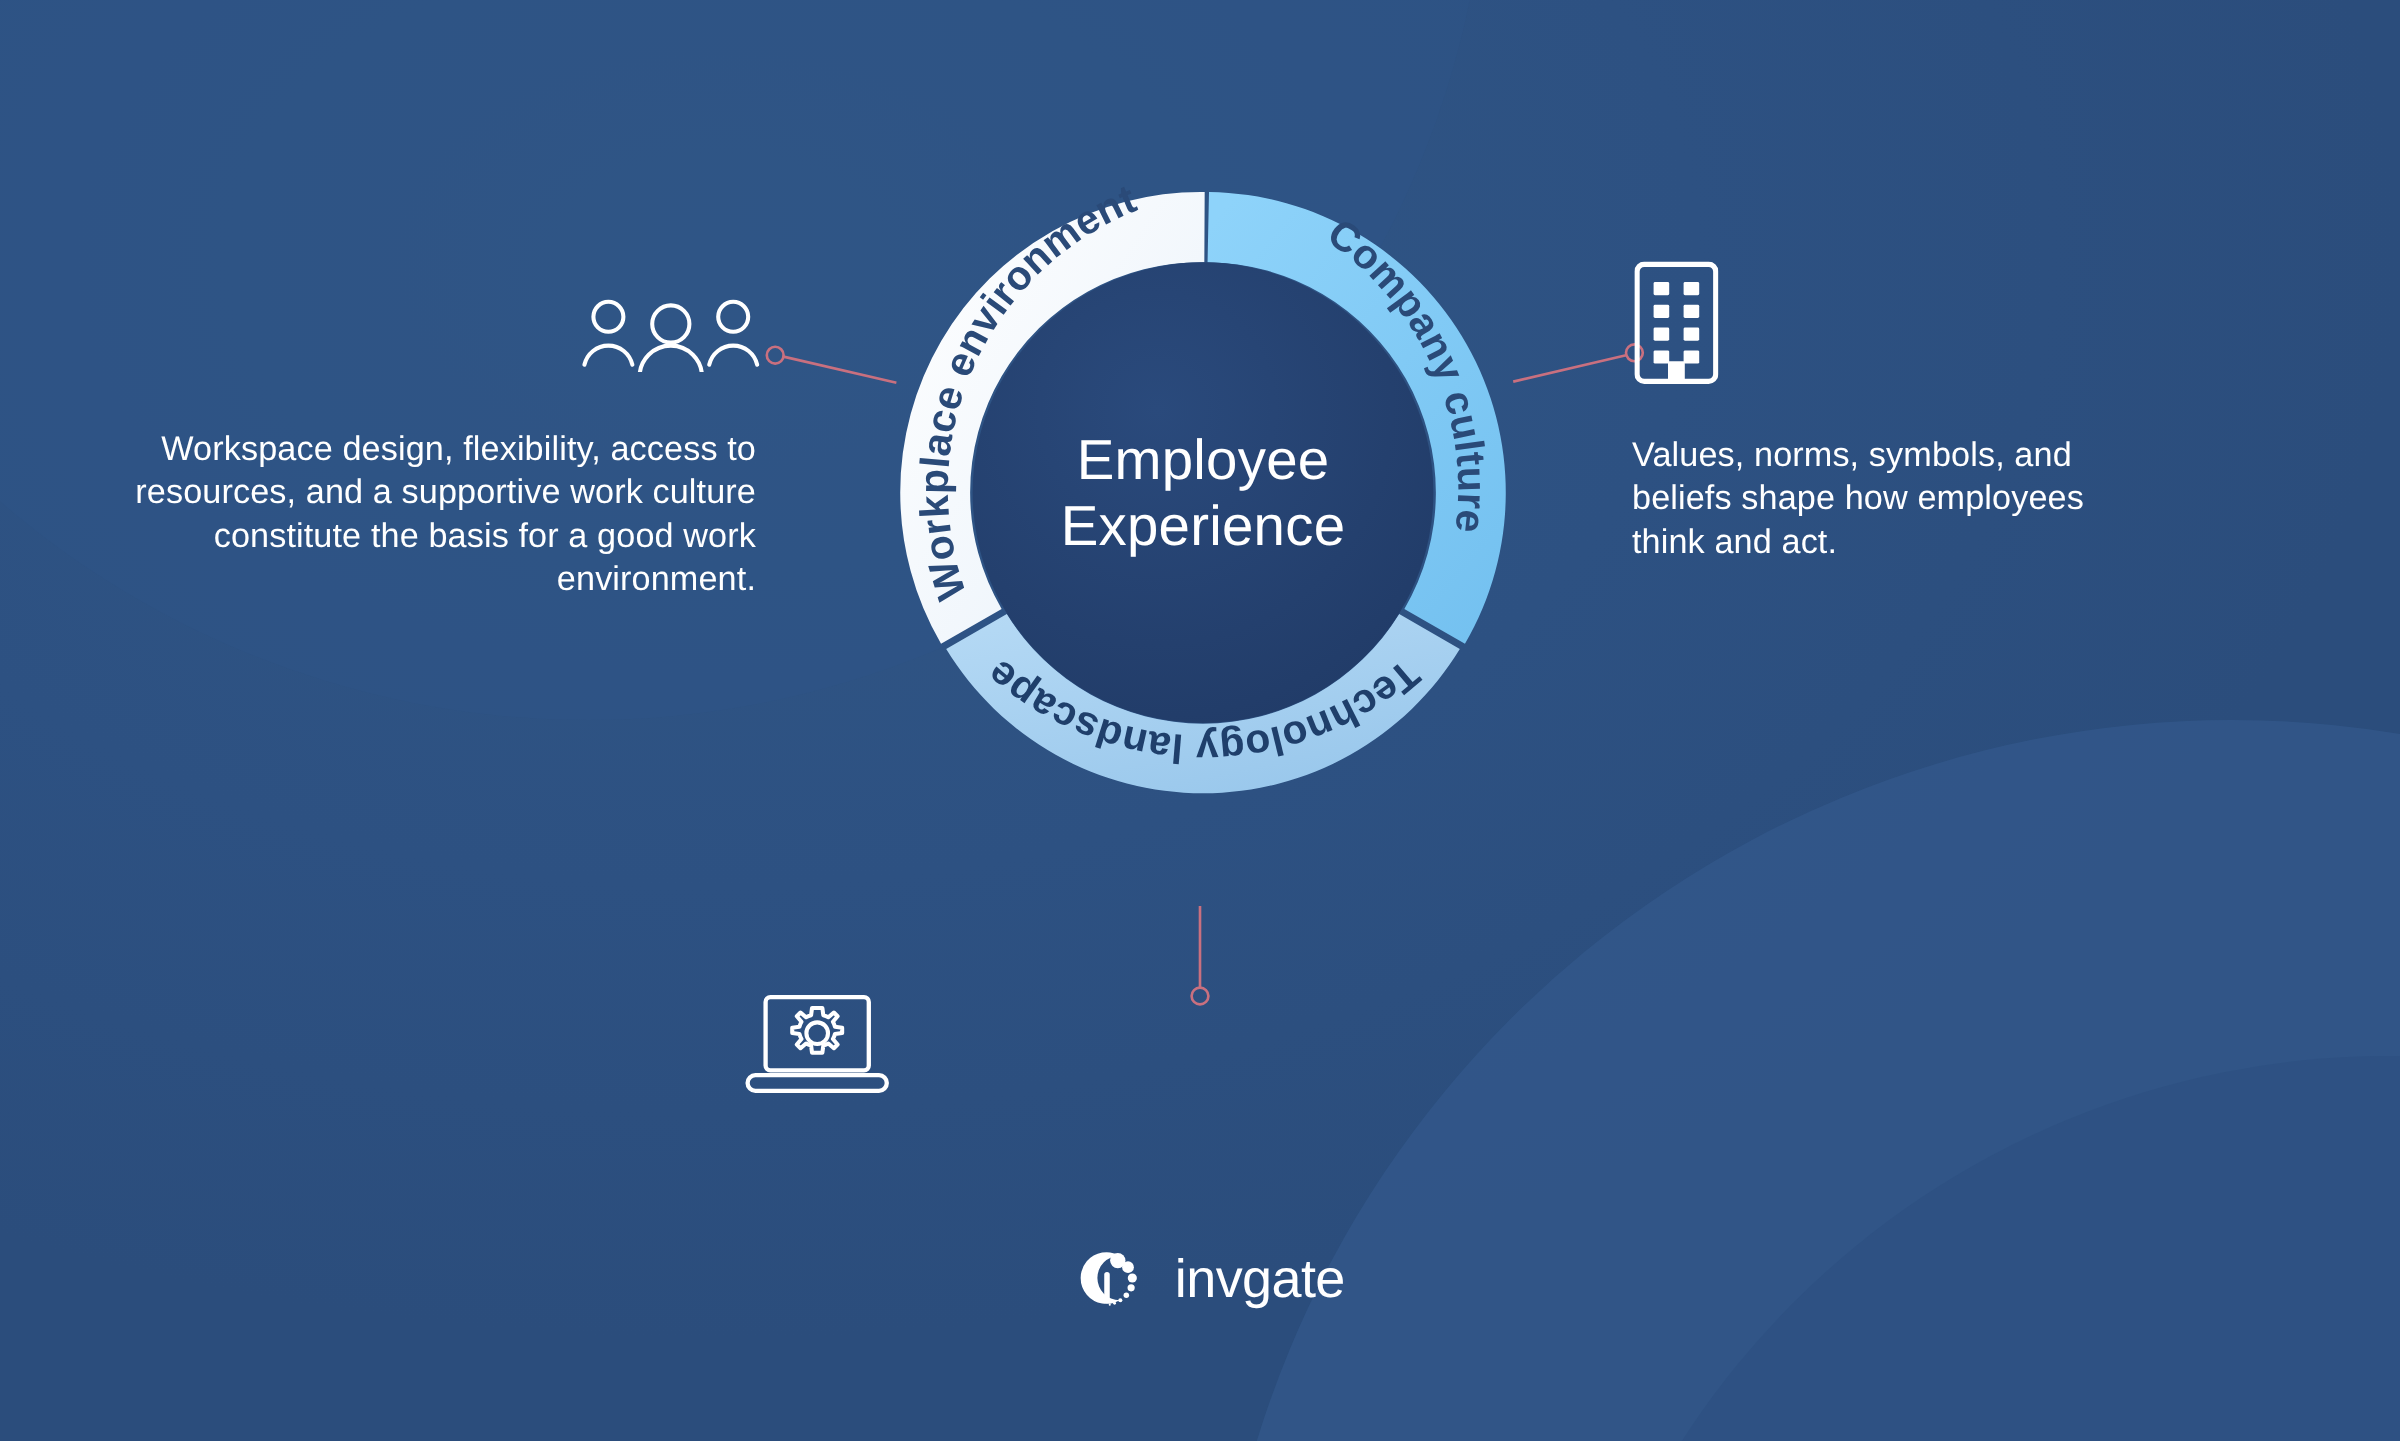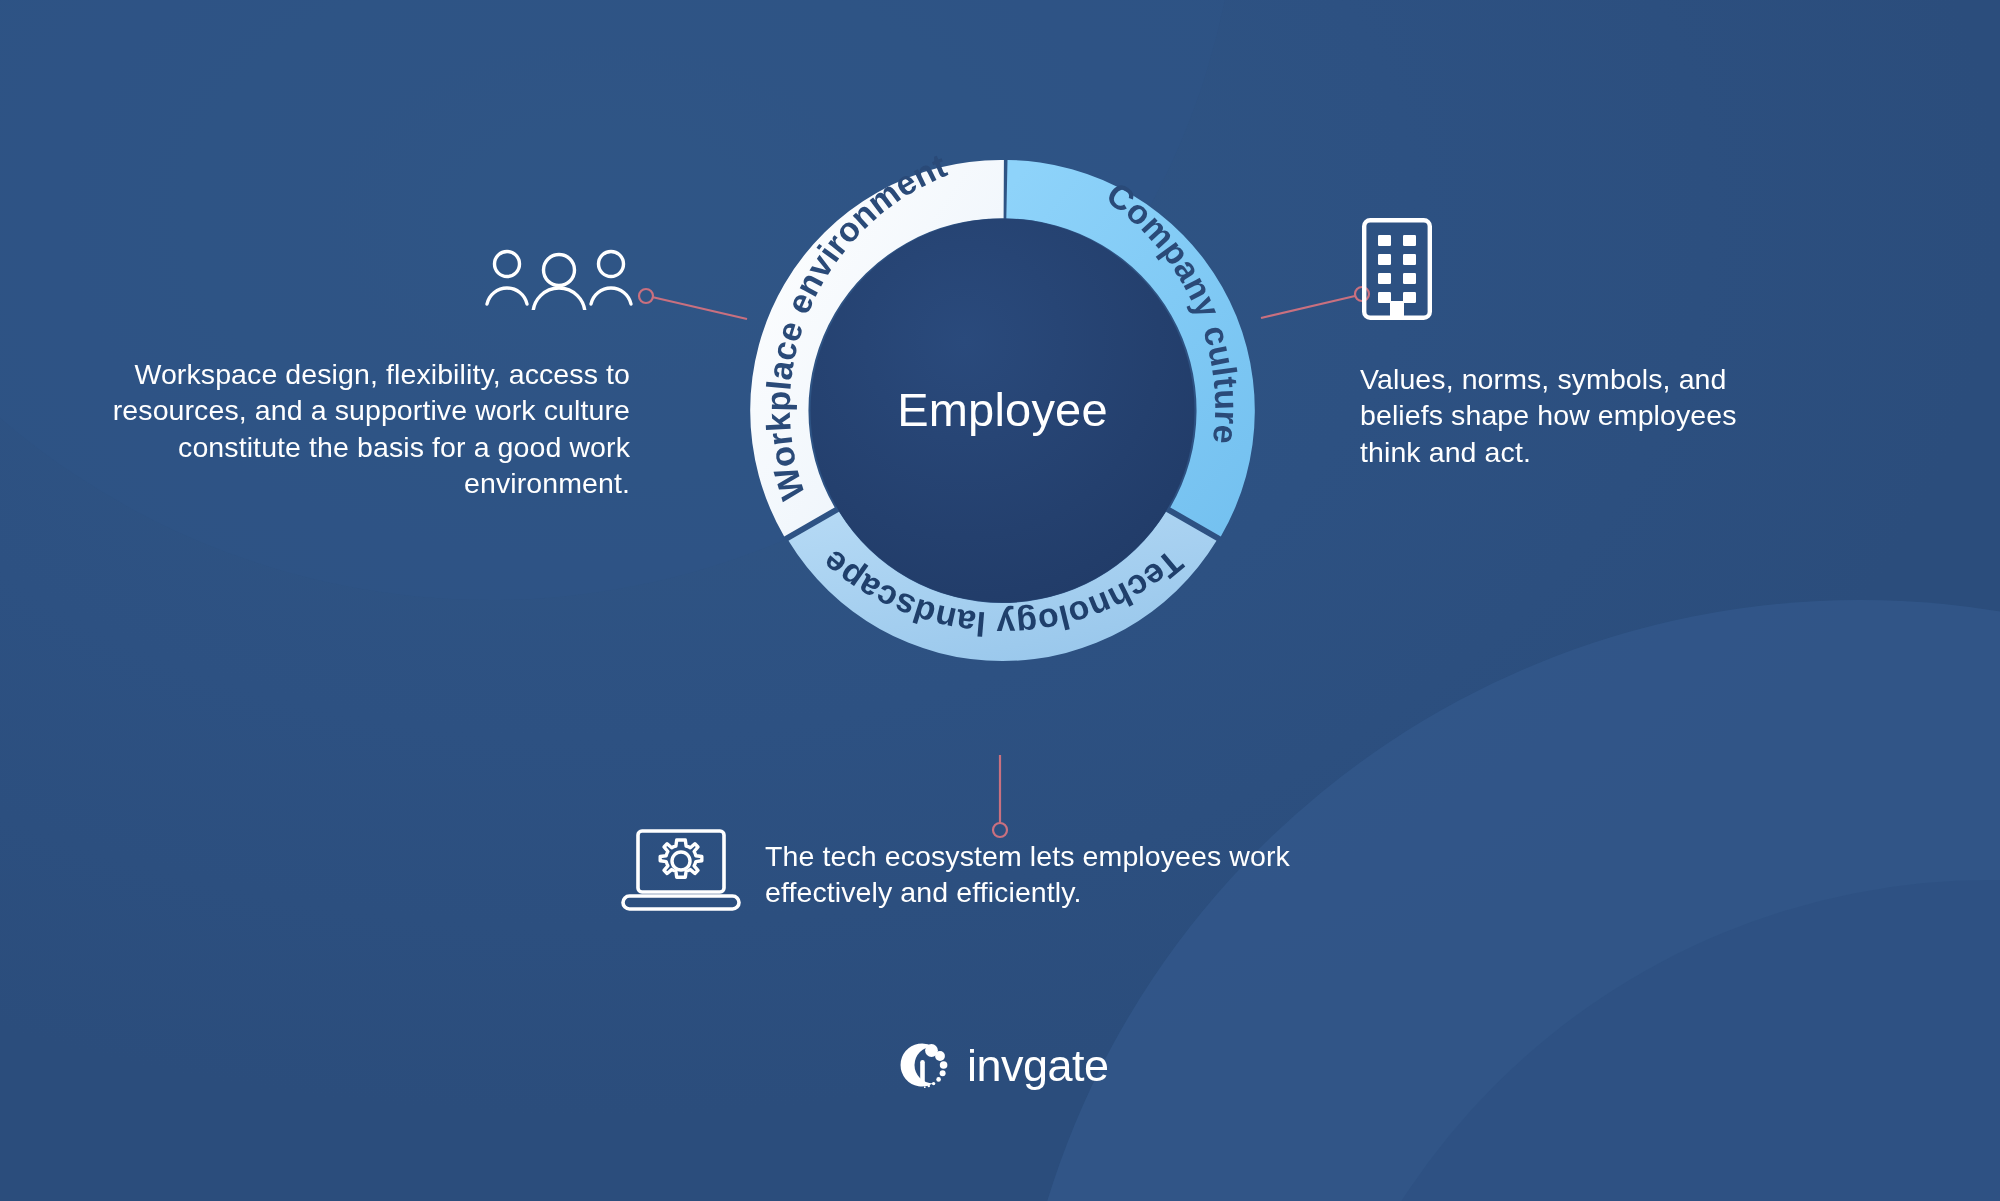--- a/index.html
+++ b/index.html
@@ -131,21 +131,21 @@
   #icon-building { left: 1362px; top: 218px; }
   #icon-laptop { left: 620px; top: 826px; }
 
   
   #logo {
     position: absolute;
     left: 893px;
     top: 1036px;
     display: flex;
     align-items: center;
-    gap: 16px;
+    gap: 28px;
   }
   .logo-word {
     color: #ffffff;
     font-size: 45px;
     font-weight: 400;
     letter-spacing: -0.5px;
     line-height: 1;
     font-family: "Liberation Sans", sans-serif;
   }
 </style>
@@ -222,20 +222,21 @@
       <text class="ring-label">
         <textPath href="#arcCulture" startOffset="50%" text-anchor="middle">Company culture</textPath>
       </text>
       <text class="ring-label ring-label-dk">
         <textPath href="#arcTech" startOffset="50%" text-anchor="middle">Technology landscape</textPath>
       </text>
     </svg>
 
     <div class="center-text">
       <div class="center-line">Employee</div>
+      <div class="center-line">Experience</div>
     </div>
   </div>
 
   <div class="icon-block" id="icon-people">
     <svg width="152" height="62" viewBox="0 0 152 62" fill="none" stroke="#ffffff" stroke-width="3.4" stroke-linecap="round">
       <circle cx="24" cy="16" r="12.5"></circle>
       <path d="M4 56 a20.5 20.5 0 0 1 40 0"></path>
       <circle cx="76" cy="22" r="15.5"></circle>
       <path d="M50 66 a26 26 0 0 1 52 0"></path>
       <circle cx="128" cy="16" r="12.5"></circle>
@@ -273,21 +274,20 @@
                  a15.5 15.5 0 0 1 -1.7 -4.2 l-6.0 -0.8 0 -4.3 6.0 -0.8 a15.5 15.5 0 0 1 1.7 -4.2
                  l-3.9 -4.6 3.1 -3.1 4.6 3.9 a15.5 15.5 0 0 1 4.2 -1.7 l0.8 -6.0 4.3 0 Z"></path>
       </g>
     </svg>
   </div>
 
   <div class="note-text" id="note-left">Workspace design, flexibility, access to resources, and a supportive work culture constitute the basis for a good work environment.</div>
 
   <div class="note-text" id="note-right">Values, norms, symbols, and beliefs shape how employees think and act.</div>
 
-  <div class="note-text" id="note-bottom">The tech ecosystem lets employees work effectively and efficiently.</div>
 
   <div id="logo">
     <svg width="58" height="58" viewBox="0 0 58 58">
 
       <path d="M40 10.5 A 21.5 21.5 0 1 0 40 47.5 A 16.2 16.2 0 1 1 40 10.5 Z" fill="#ffffff"></path>
 
       <rect x="27.2" y="24" width="4.6" height="26" rx="2.3" fill="#ffffff"></rect>
 
       <circle cx="38.5" cy="14.5" r="6.4" fill="#ffffff"></circle>
       <circle cx="47.0" cy="20.0" r="4.9" fill="#ffffff"></circle>

